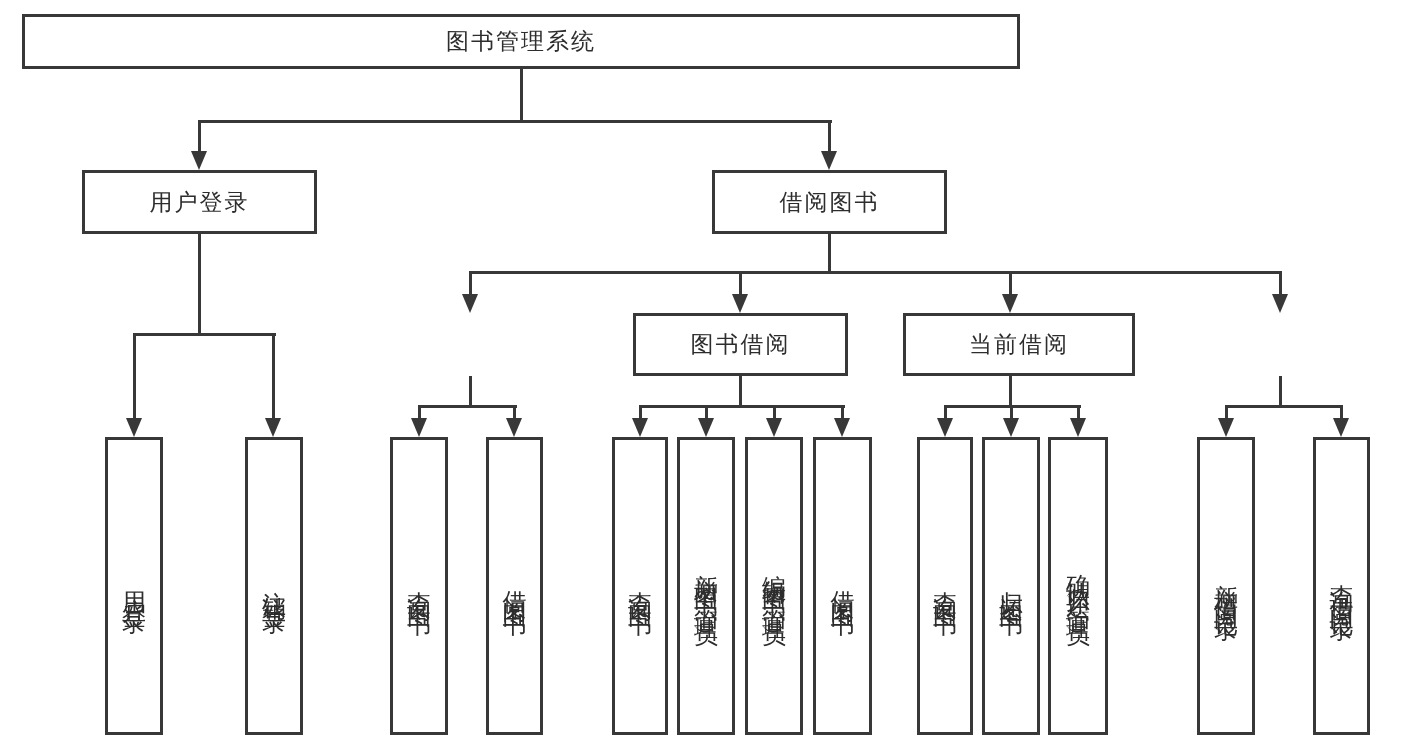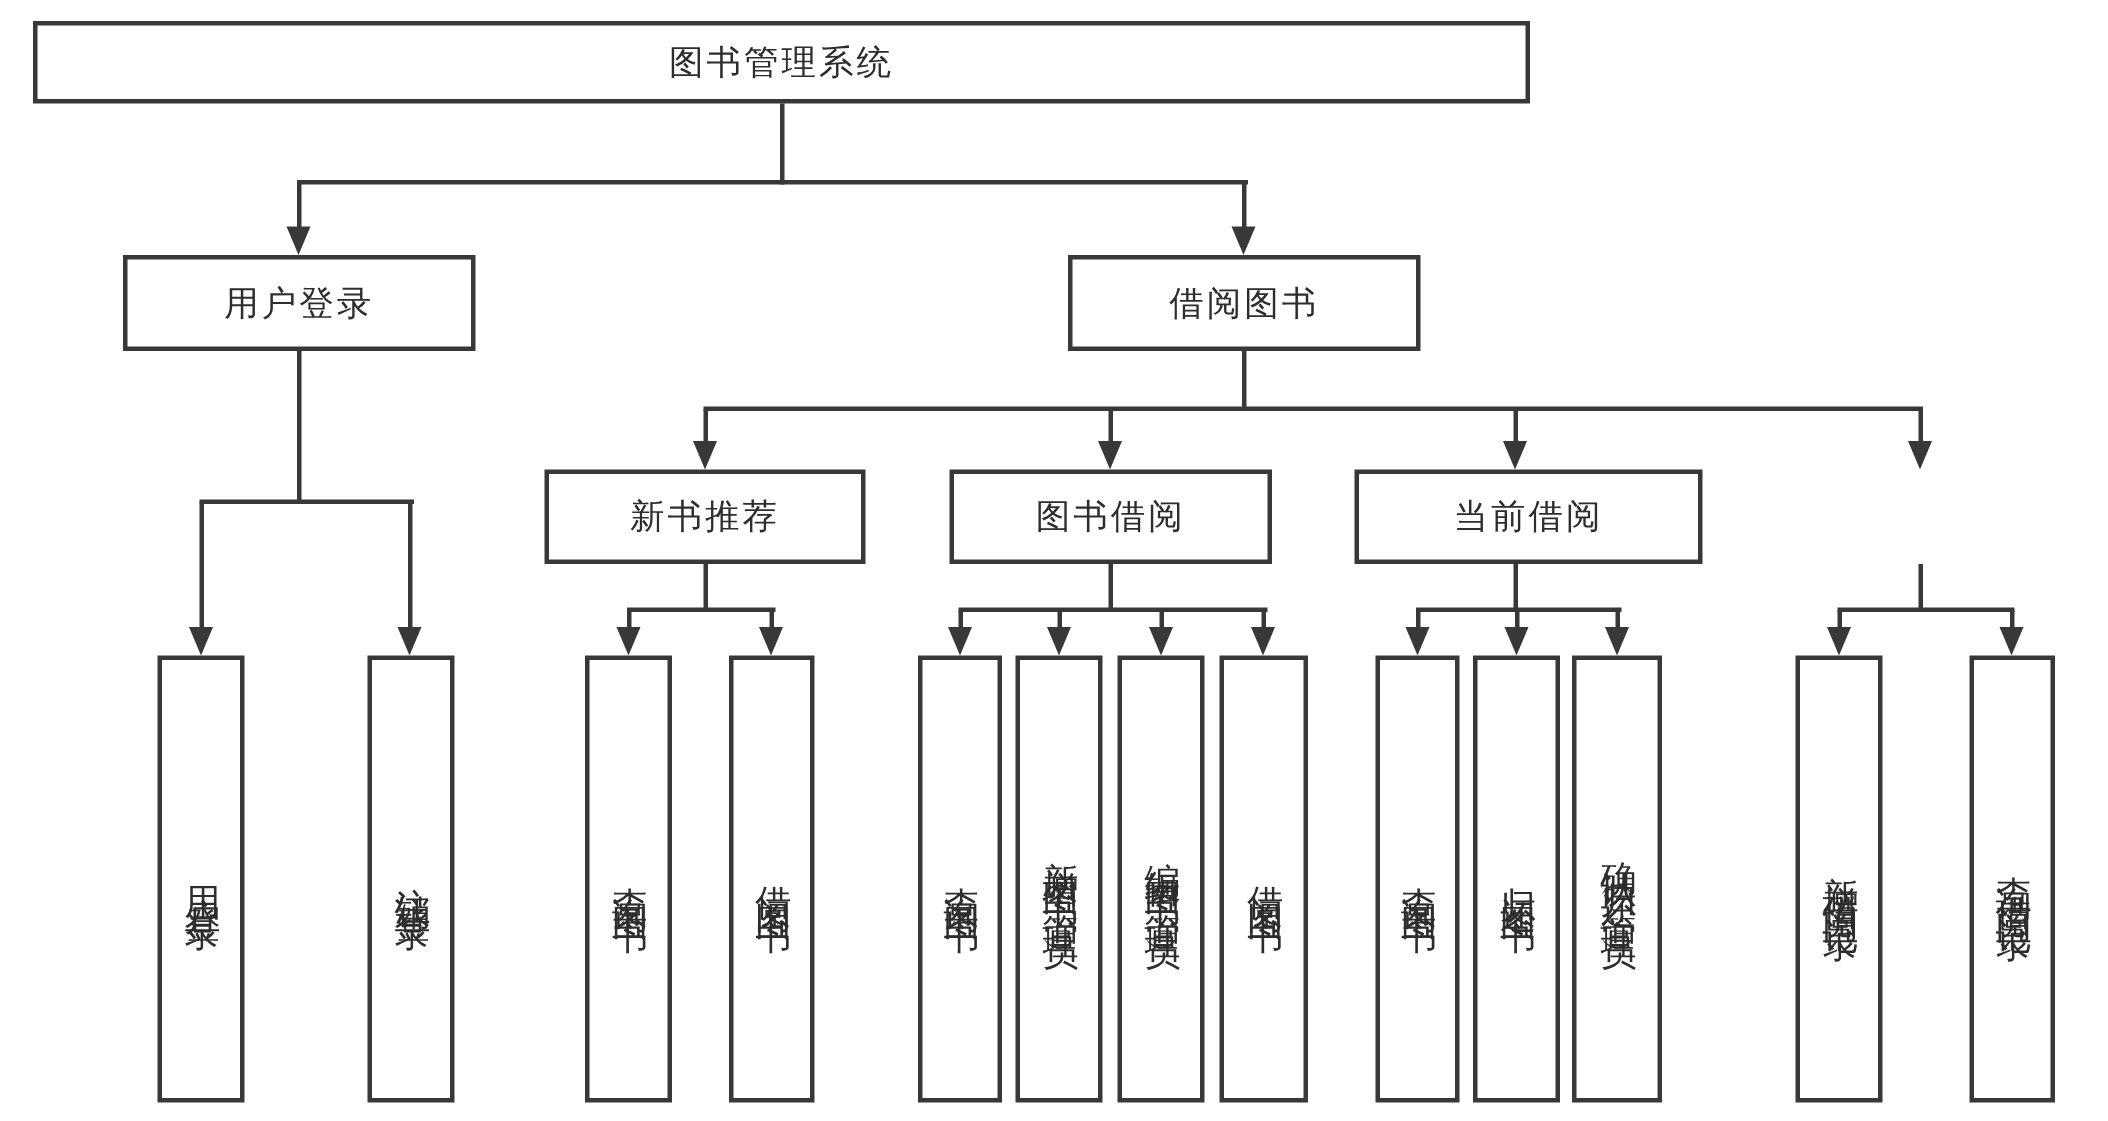--- a/index.html
+++ b/index.html
@@ -56,23 +56,20 @@
     <span>图书管理系统</span>
   </div>
 
   <div class="box h" style="left:82px;top:170px;width:235px;height:64px">
     <span>用户登录</span>
   </div>
   <div class="box h" style="left:712px;top:170px;width:235px;height:64px">
     <span>借阅图书</span>
   </div>
 
-  <div class="box h" style="left:363px;top:313px;width:214px;height:63px">
-    <span>新书推荐</span>
-  </div>
   <div class="box h" style="left:633px;top:313px;width:215px;height:63px">
     <span>图书借阅</span>
   </div>
   <div class="box h" style="left:903px;top:313px;width:232px;height:63px">
     <span>当前借阅</span>
   </div>
 
   <div class="box v" style="left:105px;top:437px;width:58px;height:298px">
     <span>用户登录</span>
   </div>

